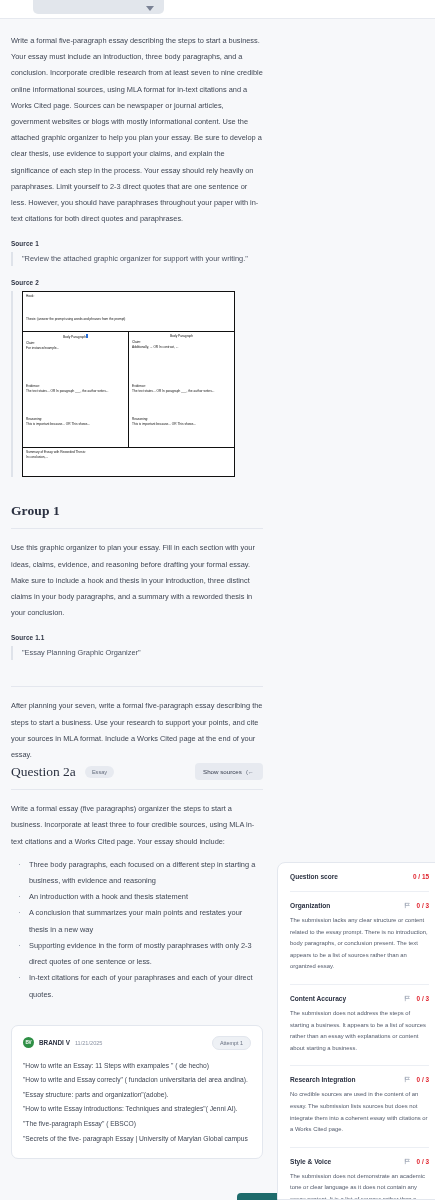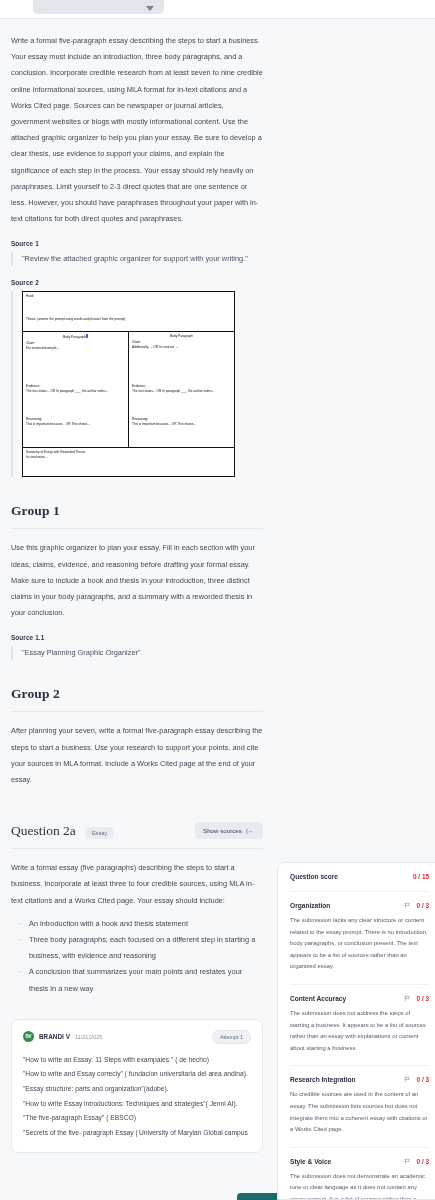--- a/index.html
+++ b/index.html
@@ -90,21 +90,21 @@
   
   .section { margin-top: 26px; }
   .section-h {
     font-size: 13.5px; font-weight: bold; color: #2b3141;
     font-family: "Liberation Serif", serif;
     letter-spacing: .1px;
   }
   .section-rule { height: 1px; background: #e4e7ee; margin: 9px 0 11px 0; }
 
   
-  .q-header { display: flex; align-items: flex-end; margin-top: 34px; }
+  .q-header { display: flex; align-items: center; }
   .q-title {
     font-size: 13.5px; color: #2b3141;
     font-family: "Liberation Serif", serif;
   }
   .q-pill {
     margin-left: 9px;
     font-size: 5.6px; color: #656d7e;
     background: #e7eaf0; border-radius: 9px;
     padding: 3px 7px;
   }
@@ -251,40 +251,41 @@
 
     <div class="section">
       <div class="section-h">Group 1</div>
       <div class="section-rule"></div>
       <div class="body-text">Use this graphic organizer to plan your essay. Fill in each section with your ideas, claims, evidence, and reasoning before drafting your formal essay. Make sure to include a hook and thesis in your introduction, three distinct claims in your body paragraphs, and a summary with a reworded thesis in your conclusion.</div>
       <div class="src-label">Source 1.1</div>
       <div class="src-quote">"Essay Planning Graphic Organizer"</div>
     </div>
 
     <div class="section">
-      <div class="section-h">Group 2</div>
       <div class="section-rule"></div>
       <div class="body-text">After planning your seven, write a formal five-paragraph essay describing the steps to start a business. Use your research to support your points, and cite your sources in MLA format. Include a Works Cited page at the end of your essay.</div>
     </div>
 
     <div class="q-header">
       <span class="q-title">Question 2a</span>
       <span class="q-pill">Essay</span>
       <span class="q-spacer"></span>
       <span class="show-sources">
         <span>Show sources</span>
         <span class="sq">(←</span>
       </span>
     </div>
     <div class="section-rule"></div>
-    <div class="body-text">Write a formal essay (five paragraphs) describing the steps to start a business. Incorporate at least three to four credible sources, using MLA in-text citations and a Works Cited page. Your essay should include:</div>
+    <div class="body-text">Write a formal essay (five paragraphs) organizer the steps to start a business. Incorporate at least three to four credible sources, using MLA in-text citations and a Works Cited page. Your essay should include:</div>
     <ul class="q-list">
+      <li>Three body paragraphs, each focused on a different step in starting a business, with evidence and reasoning</li>
       <li>An introduction with a hook and thesis statement</li>
-      <li>Three body paragraphs, each focused on a different step in starting a business, with evidence and reasoning</li>
       <li>A conclusion that summarizes your main points and restates your thesis in a new way</li>
+      <li>Supporting evidence in the form of mostly paraphrases with only 2-3 direct quotes of one sentence or less.</li>
+      <li>In-text citations for each of your paraphrases and each of your direct quotes.</li>
     </ul>
 
     <div class="card">
       <div class="card-head">
         <span class="avatar">BV</span>
         <span class="author">BRANDI V</span>
         <span class="sub-date">11/21/2025</span>
         <span class="head-spacer"></span>
         <span class="attempt-pill">Attempt 1</span>
       </div>

